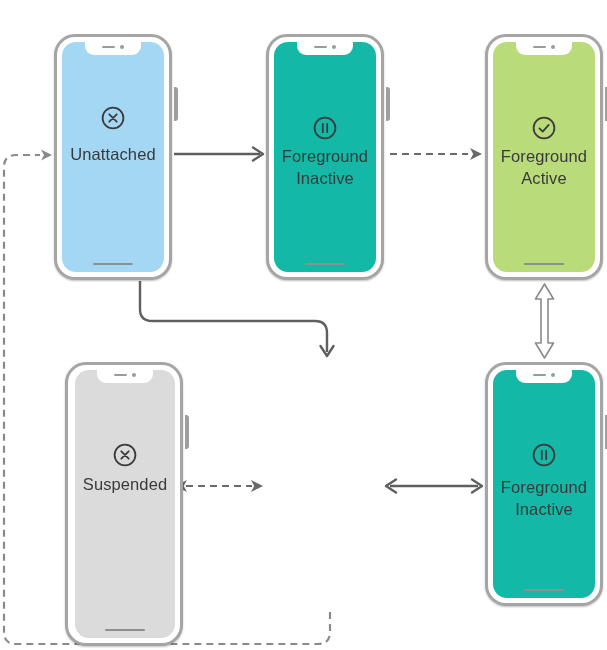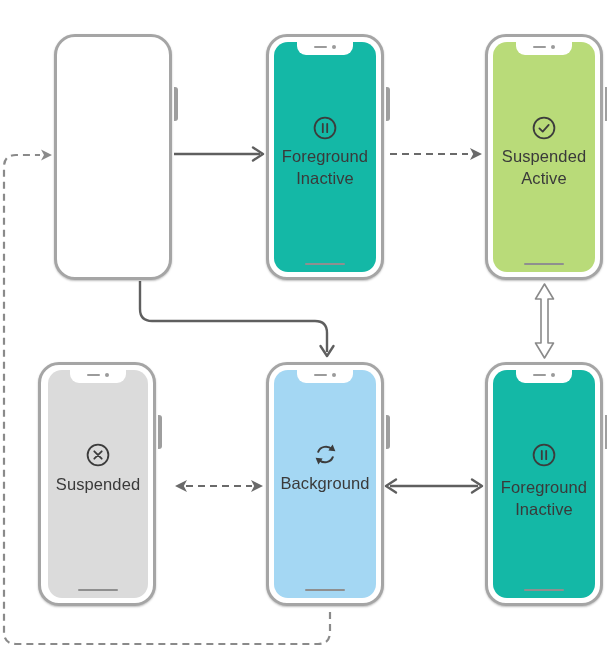--- a/index.html
+++ b/index.html
@@ -13,21 +13,21 @@
   
   .phone {
     position: absolute; width: 118px; height: 246px; z-index: 1;
     background: #ffffff; border: 3px solid #a5a5a5; border-radius: 21px;
     padding: 5px;
     box-shadow: 0 1px 2px rgba(0,0,0,0.25);
   }
   .pos-a { left: 54px;  top: 34px; }
   .pos-b { left: 266px; top: 34px; }
   .pos-c { left: 485px; top: 34px; }
-  .pos-d { left: 38px;  top: 362px; height: 244px; padding-left: 7px; }
+  .pos-d { left: 65px;  top: 362px; height: 284px; padding-left: 7px; }
   .pos-e { left: 266px; top: 362px; height: 244px; }
   .pos-f { left: 485px; top: 362px; height: 244px; }
 
   .screen { position: relative; width: 100%; height: 100%; border-radius: 14px; }
   .screen-blue   { background: #a4d7f3; }
   .screen-yellow { background: #14b8a6; }
   .screen-green  { background: #b9db79; }
   .screen-gray   { background: #dbdbdb; }
 
   .notch {
@@ -88,20 +88,36 @@
     <path d="M263 486 L251 480 L254.2 486 L251 492 Z" fill="#6a6a6a"></path>
 
     <line x1="390" y1="486" x2="478" y2="486" stroke="#5f5f5f" stroke-width="2.4"></line>
     <path d="M396 479.5 L386 486 L396 492.5" fill="none" stroke="#5f5f5f" stroke-width="2.4" stroke-linecap="round" stroke-linejoin="round"></path>
     <path d="M472 479.5 L482 486 L472 492.5" fill="none" stroke="#5f5f5f" stroke-width="2.4" stroke-linecap="round" stroke-linejoin="round"></path>
 
     <path d="M544.5 284 L553.5 299 L548 299 L548 343 L553.5 343 L544.5 358 L535.5 343 L541 343 L541 299 L535.5 299 Z" fill="#ffffff" stroke="#8a8a8a" stroke-width="1.6" stroke-linejoin="round"></path>
   </svg>
 
   <div class="phone pos-a p-single-r1">
+    <div class="screen screen-blue">
+      <div class="notch">
+        <span class="speaker"></span>
+        <span class="camera"></span>
+      </div>
+      <div class="content">
+        <span class="state-icon">
+          <svg width="24" height="24" viewBox="0 0 24 24">
+              <circle cx="12" cy="12" r="10.4" fill="none" stroke="#3c3c3c" stroke-width="1.8"></circle>
+              <path d="M8.3 8.3 L15.7 15.7 M15.7 8.3 L8.3 15.7" stroke="#3c3c3c" stroke-width="1.8" stroke-linecap="round"></path>
+            </svg>
+        </span>
+        <div class="label">Unattached</div>
+      </div>
+      <div class="home-bar"></div>
+    </div>
     <span class="side-btn"></span>
   </div>
 
   <div class="phone pos-b p-double-r1">
     <div class="screen screen-yellow">
       <div class="notch">
         <span class="speaker"></span>
         <span class="camera"></span>
       </div>
       <div class="content">
@@ -124,21 +140,21 @@
         <span class="speaker"></span>
         <span class="camera"></span>
       </div>
       <div class="content">
         <span class="state-icon">
           <svg width="24" height="24" viewBox="0 0 24 24">
               <circle cx="12" cy="12" r="10.4" fill="none" stroke="#3c3c3c" stroke-width="1.8"></circle>
               <path d="M7.4 12.4 L10.7 15.6 L16.7 8.9" fill="none" stroke="#3c3c3c" stroke-width="1.8" stroke-linecap="round" stroke-linejoin="round"></path>
             </svg>
         </span>
-        <div class="label">Suspended Active</div>
+        <div class="label">Foreground Active</div>
       </div>
       <div class="home-bar"></div>
     </div>
     <span class="side-btn"></span>
   </div>
 
   <div class="phone pos-d p-single-r2">
     <div class="screen screen-gray">
       <div class="notch">
         <span class="speaker"></span>
@@ -151,43 +167,20 @@
               <path d="M8.3 8.3 L15.7 15.7 M15.7 8.3 L8.3 15.7" stroke="#3c3c3c" stroke-width="1.8" stroke-linecap="round"></path>
             </svg>
         </span>
         <div class="label">Suspended</div>
       </div>
       <div class="home-bar"></div>
     </div>
     <span class="side-btn"></span>
   </div>
 
-  <div class="phone pos-e p-single-r2">
-    <div class="screen screen-blue">
-      <div class="notch">
-        <span class="speaker"></span>
-        <span class="camera"></span>
-      </div>
-      <div class="content">
-        <span class="state-icon">
-          <svg width="27" height="23" viewBox="0 0 27 23">
-            <g fill="none" stroke="#3c3c3c" stroke-width="2" stroke-linecap="round">
-              <path d="M6.2 8.8 A 8.2 7.6 0 0 1 20.0 6.2"></path>
-              <path d="M20.8 14.2 A 8.2 7.6 0 0 1 7.0 16.8"></path>
-            </g>
-            <path d="M20.6 1.4 L23.4 8.2 L16.4 7.6 Z" fill="#3c3c3c"></path>
-            <path d="M6.4 21.6 L3.6 14.8 L10.6 15.4 Z" fill="#3c3c3c"></path>
-          </svg>
-        </span>
-        <div class="label">Background</div>
-      </div>
-      <div class="home-bar"></div>
-    </div>
-    <span class="side-btn"></span>
-  </div>
 
   <div class="phone pos-f p-double-r2">
     <div class="screen screen-yellow">
       <div class="notch">
         <span class="speaker"></span>
         <span class="camera"></span>
       </div>
       <div class="content">
         <span class="state-icon">
           <svg width="24" height="24" viewBox="0 0 24 24">

